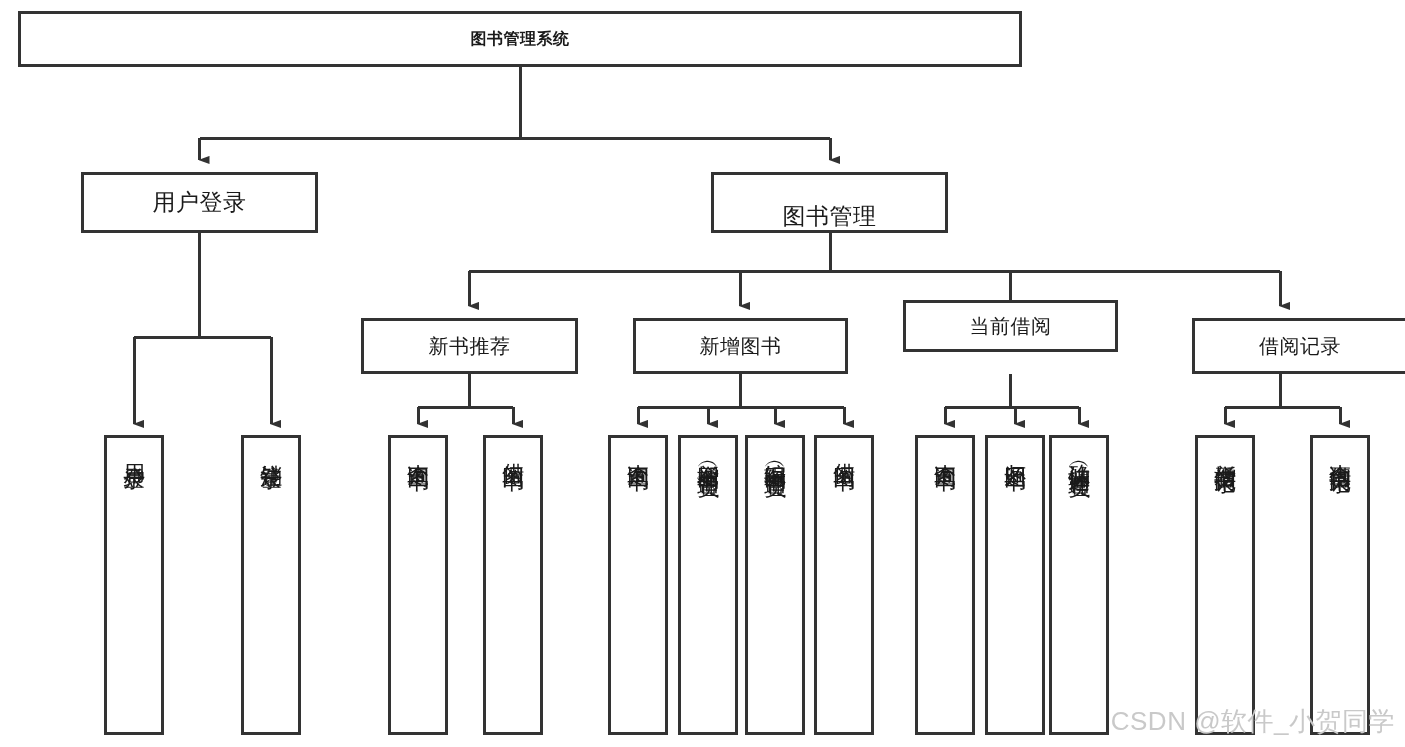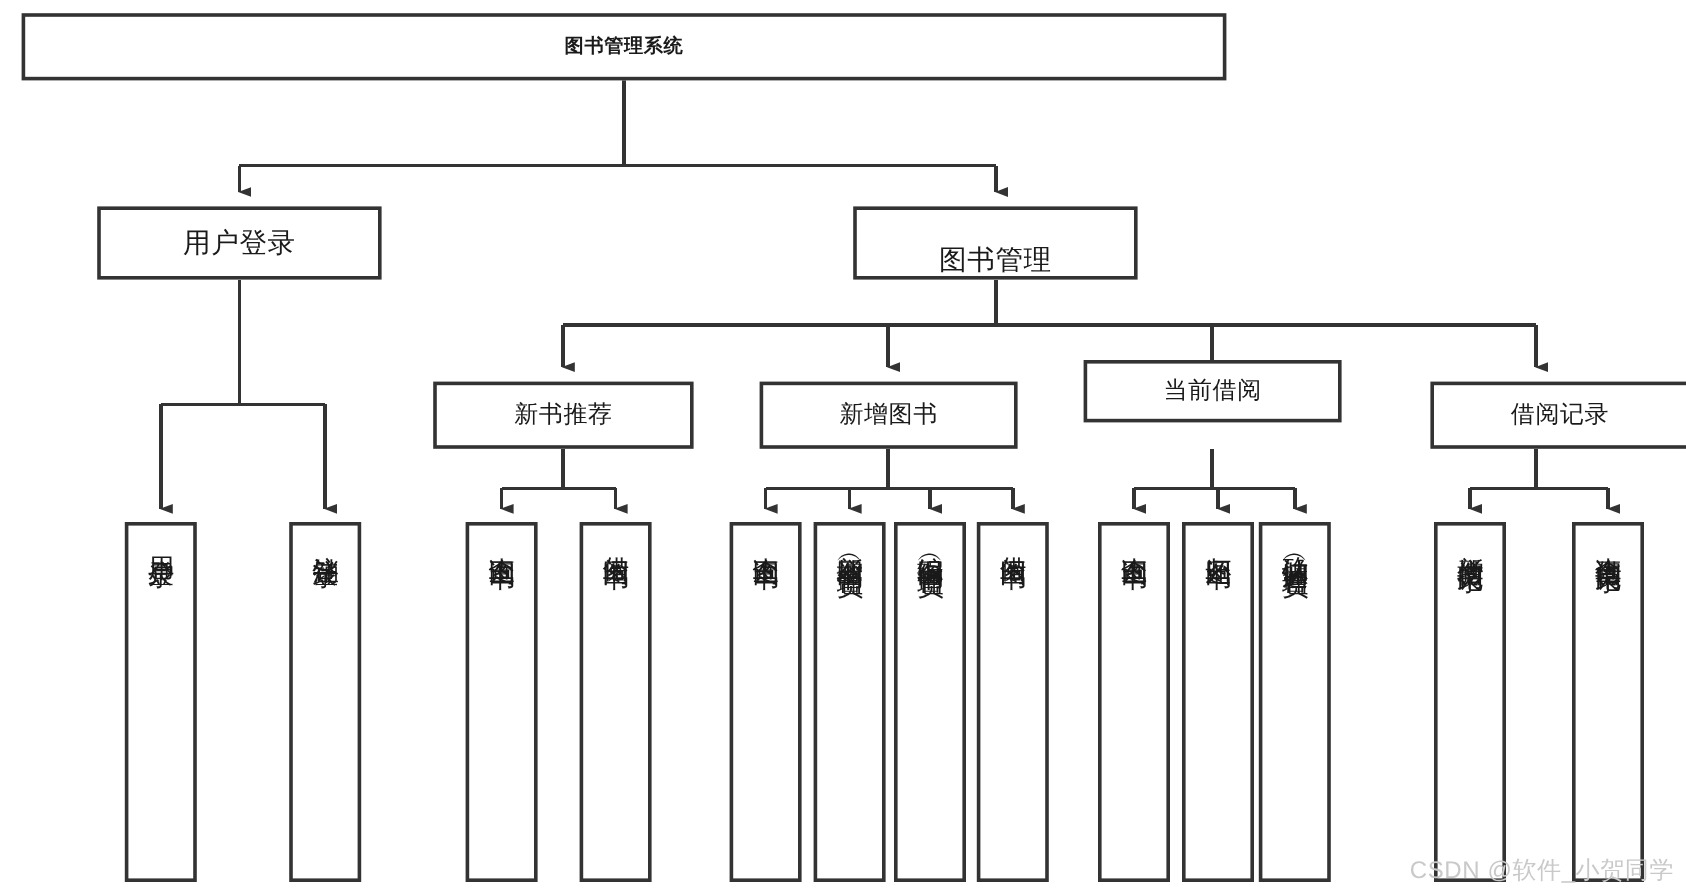--- a/index.html
+++ b/index.html
@@ -55,21 +55,21 @@
     padding-top: 8px;
   }
   .node-box.level-1 .node-label { font-size: 16px; font-weight: bold; }
   .node-box.level-2 .node-label { font-size: 23px; }
   .node-box.level-3 .node-label { font-size: 20px; }
   #watermark {
     position: absolute;
     right: 10px;
     bottom: 8px;
     color: #c9c9c9;
-    font-size: 20px;
+    font-size: 26px;
     letter-spacing: 0.5px;
     pointer-events: none;
     white-space: nowrap;
   }
 </style>
 </head>
 <body>
 
 <div id="diagram-root">
 

